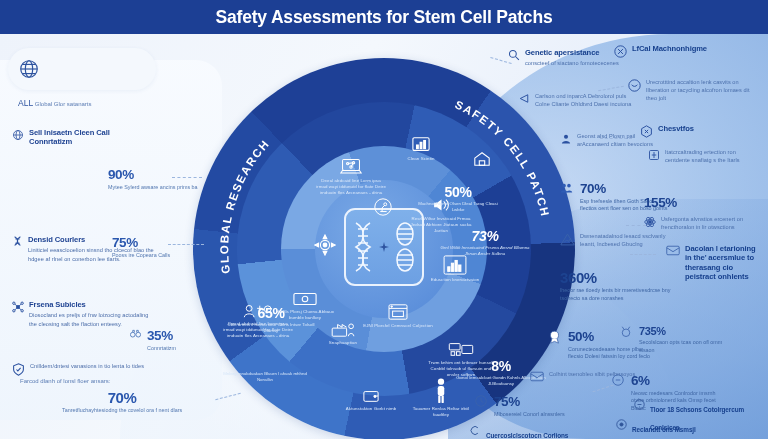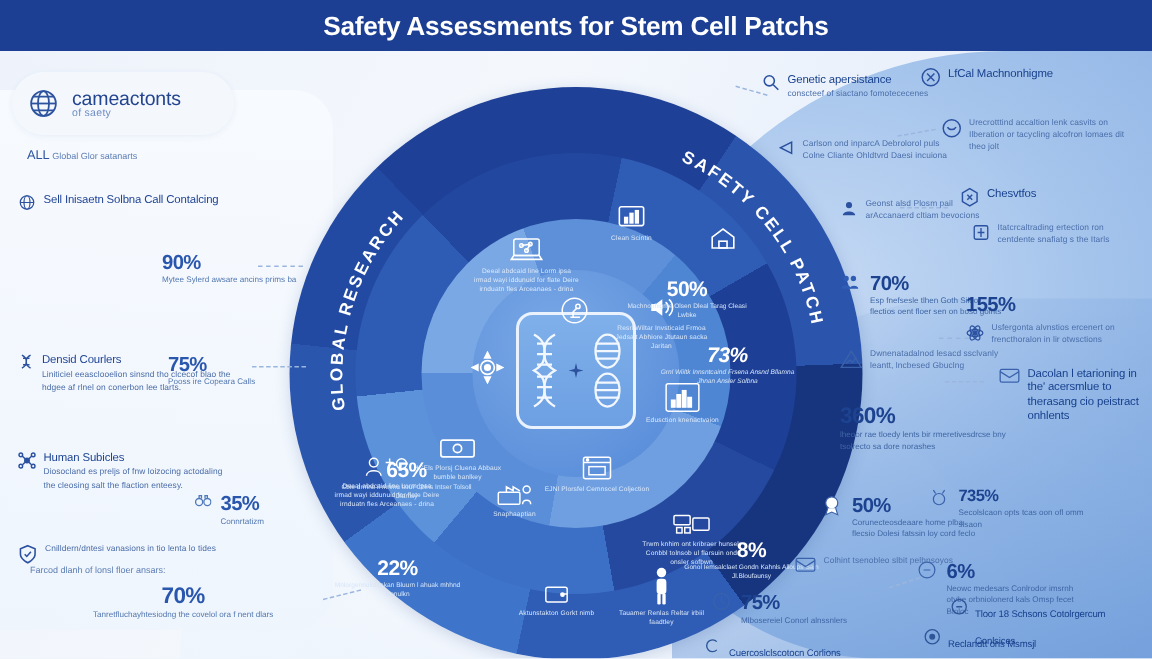--- a/index.html
+++ b/index.html
@@ -179,21 +179,21 @@
   
   .note {
     position: absolute;
     z-index: 25;
     display: flex; gap: 5px;
     width: 142px;
   }
   .note .ico { flex: 0 0 auto; margin-top: 1px; }
   .note .body { min-width: 0; }
   .note .hd {
-    font-size: 7.6px; font-weight: normal; color: #1f4392;
+    font-size: 7.6px; font-weight: bold; color: #1f4392;
     letter-spacing: -0.1px; line-height: 1.25;
   }
   .note .tx {
     font-size: 5.6px; color: #4a6ca8; line-height: 1.45;
     margin-top: 2px; letter-spacing: 0.05px;
   }
   .note.light .hd { color: #17408d; }
   .note.light .tx { color: #4b6fab; }
 
   .stat {
@@ -241,24 +241,20 @@
 
   <div class="logo-badge">
     <span class="globe">
       <svg width="22" height="22" viewBox="0 0 24 24" fill="none" stroke="#2d539f" stroke-width="1.3">
         <circle cx="12" cy="12" r="9"></circle>
           <ellipse cx="12" cy="12" rx="4" ry="9"></ellipse>
         <line x1="3" y1="12" x2="21" y2="12"></line>
           <line x1="4.6" y1="7" x2="19.4" y2="7"></line>
         <line x1="4.6" y1="17" x2="19.4" y2="17"></line>
       </svg>
-    </span>
-    <span class="logo-text">
-      <span class="logo-name" style="display:block">cameactonts</span>
-      <span class="logo-sub" style="display:block">of saety</span>
     </span>
   </div>
 
   <div class="donut-wrap">
     <div class="ring ring-outer"></div>
     <div class="ring ring-mid"></div>
     <div class="ring ring-inner"></div>
     <div class="ring ring-core"></div>
 
     <svg class="ring-label" viewBox="0 0 382 382">
@@ -434,21 +430,20 @@
           <circle cx="14.5" cy="9.5" r="1.2" fill="#fff"></circle>
       </svg>
       <span class="cap">Aktunstakton Gorkt nimb</span>
     </div>
 
     <div class="ring-stat" style="left:265px; top:126px;">
       <div class="num">50%</div>
       <div class="cap">Machnonhigme Olsen Dleal Tarag Cleasi Lwbke</div>
     </div>
     <div class="ring-stat" style="left:72px; top:312px;">
-      <div class="num">22%</div>
       <div class="cap">Mnlorgennukduakan Bluurn l ahuak mhhnd Nonulkn</div>
     </div>
     <div class="ring-stat" style="left:78px; top:247px;">
       <div class="num">65%</div>
       <div class="cap">Cble drmns il mnmu tlour Cblris Intser Tolsoll Dlamsy</div>
     </div>
     <div class="ring-stat" style="left:292px; top:170px;font-style:italic;">
       <div class="num">73%</div>
       <div class="cap">Grnl Wiiltk Innsntcaind Frsena Ansnd Bllamna Jhnan Ansler Solbna</div>
     </div>
@@ -465,21 +460,21 @@
 
   <div class="note" style="left:12px; top:128px;">
     <span class="ico">
       <svg width="12" height="12" viewBox="0 0 24 24" fill="none" stroke="#2b51a0" stroke-width="1.6">
         <circle cx="12" cy="12" r="9"></circle>
           <ellipse cx="12" cy="12" rx="4" ry="9"></ellipse>
           <line x1="3" y1="12" x2="21" y2="12"></line>
       </svg>
     </span>
     <span class="body">
-      <span class="hd" style="display:block">Sell Inisaetn Solbna Call Contalcing</span>
+      <span class="hd" style="display:block">Sell Inisaetn Cleen Call Connrtatizm</span>
       <span class="tx" style="display:block"></span>
     </span>
   </div>
 
 
   <div class="note" style="left:12px; top:235px;">
     <span class="ico">
       <svg width="11" height="13" viewBox="0 0 14 18" fill="none" stroke="#2b51a0" stroke-width="1.4">
         <path d="M3 1 C11 5 3 9 11 13 M11 1 C3 5 11 9 3 13"></path>
           <line x1="4" y1="4" x2="10" y2="4"></line>
@@ -500,21 +495,21 @@
           <circle cx="13.5" cy="3" r="1.6"></circle>
         <circle cx="2.5" cy="13" r="1.6"></circle>
           <circle cx="13.5" cy="13" r="1.6"></circle>
         <line x1="4" y1="4.2" x2="6.5" y2="6.7"></line>
           <line x1="12" y1="4.2" x2="9.5" y2="6.7"></line>
         <line x1="4" y1="11.8" x2="6.5" y2="9.3"></line>
           <line x1="12" y1="11.8" x2="9.5" y2="9.3"></line>
       </svg>
     </span>
     <span class="body">
-      <span class="hd" style="display:block">Human Subicles</span>
+      <span class="hd" style="display:block">Frsena Subicles</span>
       <span class="tx" style="display:block">Diosocland es preljs of fnw loizocing actodaling the cleosing salt the flaction enteesy.</span>
     </span>
   </div>
 
   <div class="note" style="left:12px; top:362px;">
     <span class="ico">
       <svg width="13" height="13" viewBox="0 0 16 16" fill="none" stroke="#2b51a0" stroke-width="1.3">
         <path d="M8 1 L14 3.5 V8 C14 12 8 15 8 15 C8 15 2 12 2 8 V3.5 Z"></path>
           <path d="M5.5 8 L7.2 9.8 L10.6 6"></path>
       </svg>

